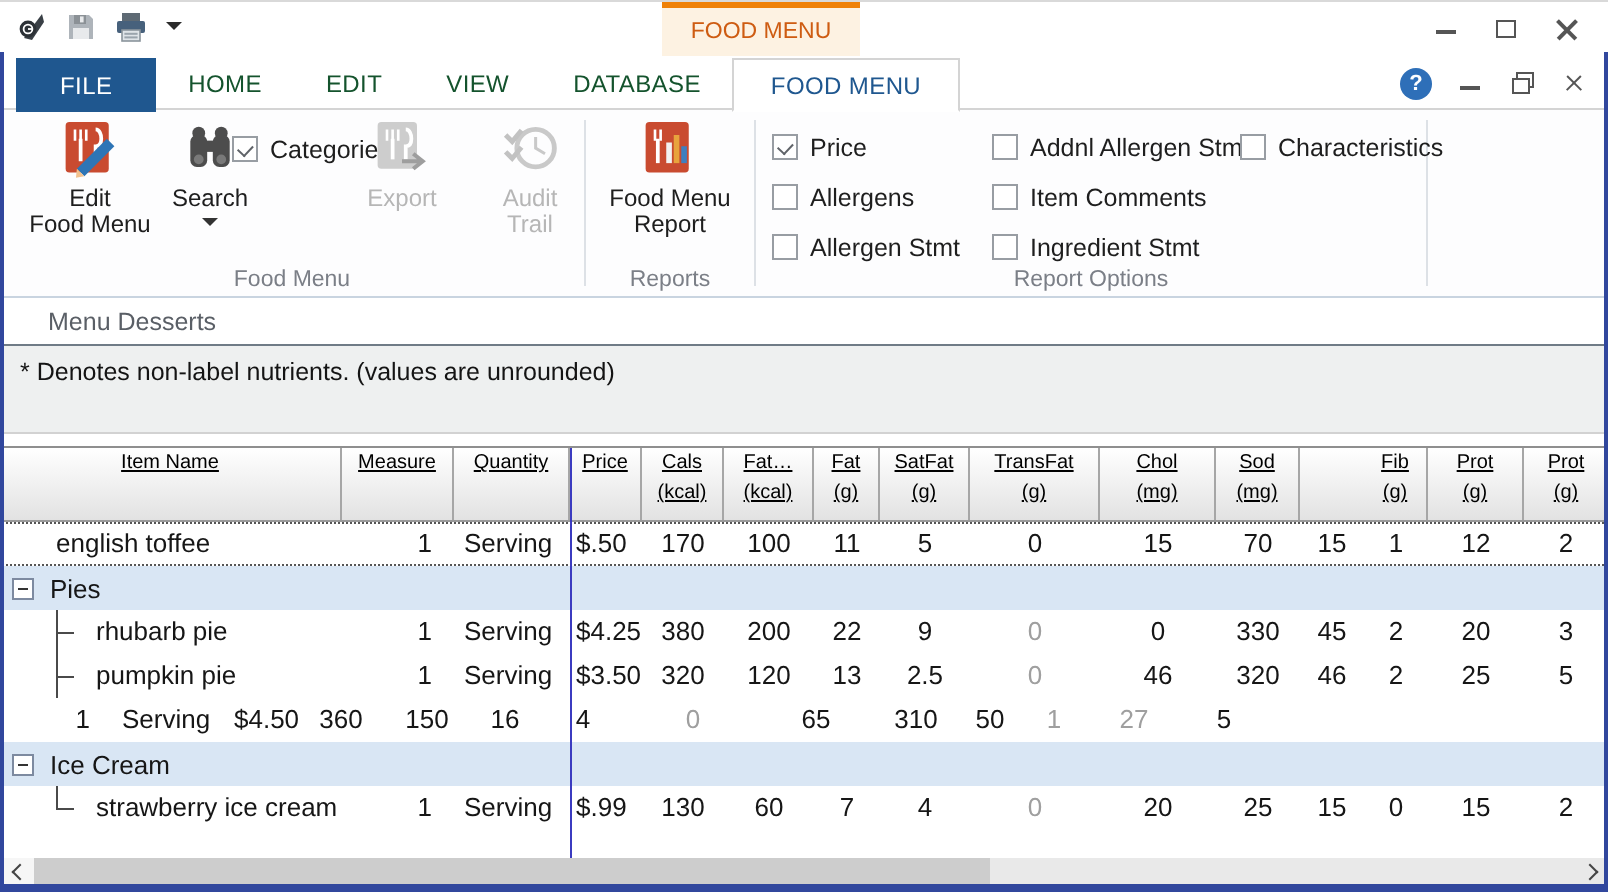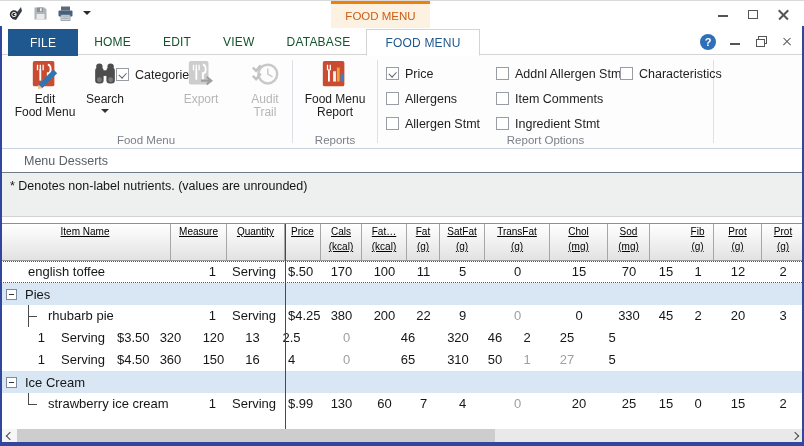--- a/index.html
+++ b/index.html
@@ -406,20 +406,24 @@
           <div class="cell num" style="width: 45px;">9</div>
           <div class="cell num gray" style="width: 65px;">0</div>
           <div class="cell num" style="width: 58px;">0</div>
           <div class="cell num" style="width: 42px;">330</div>
           <div class="cell num" style="width: 32px;">45</div>
           <div class="cell num" style="width: 32px;">2</div>
           <div class="cell num" style="width: 48px;">20</div>
           <div class="cell num" style="width: 42px;">3</div>
         </div>
         <div class="irow">
+          <div class="cell name" style="width: 171px;">
+            <span class="tree branch"></span>
+            <span class="iname">pumpkin pie</span>
+          </div>
           <div class="cell qty" style="width: 58px;">1</div>
           <div class="cell measure" style="width: 56px;">Serving</div>
           <div class="cell price" style="width: 36px;">$3.50</div>
           <div class="cell num" style="width: 41px;">320</div>
           <div class="cell num" style="width: 45px;">120</div>
           <div class="cell num" style="width: 33px;">13</div>
           <div class="cell num" style="width: 45px;">2.5</div>
           <div class="cell num gray" style="width: 65px;">0</div>
           <div class="cell num" style="width: 58px;">46</div>
           <div class="cell num" style="width: 42px;">320</div>

